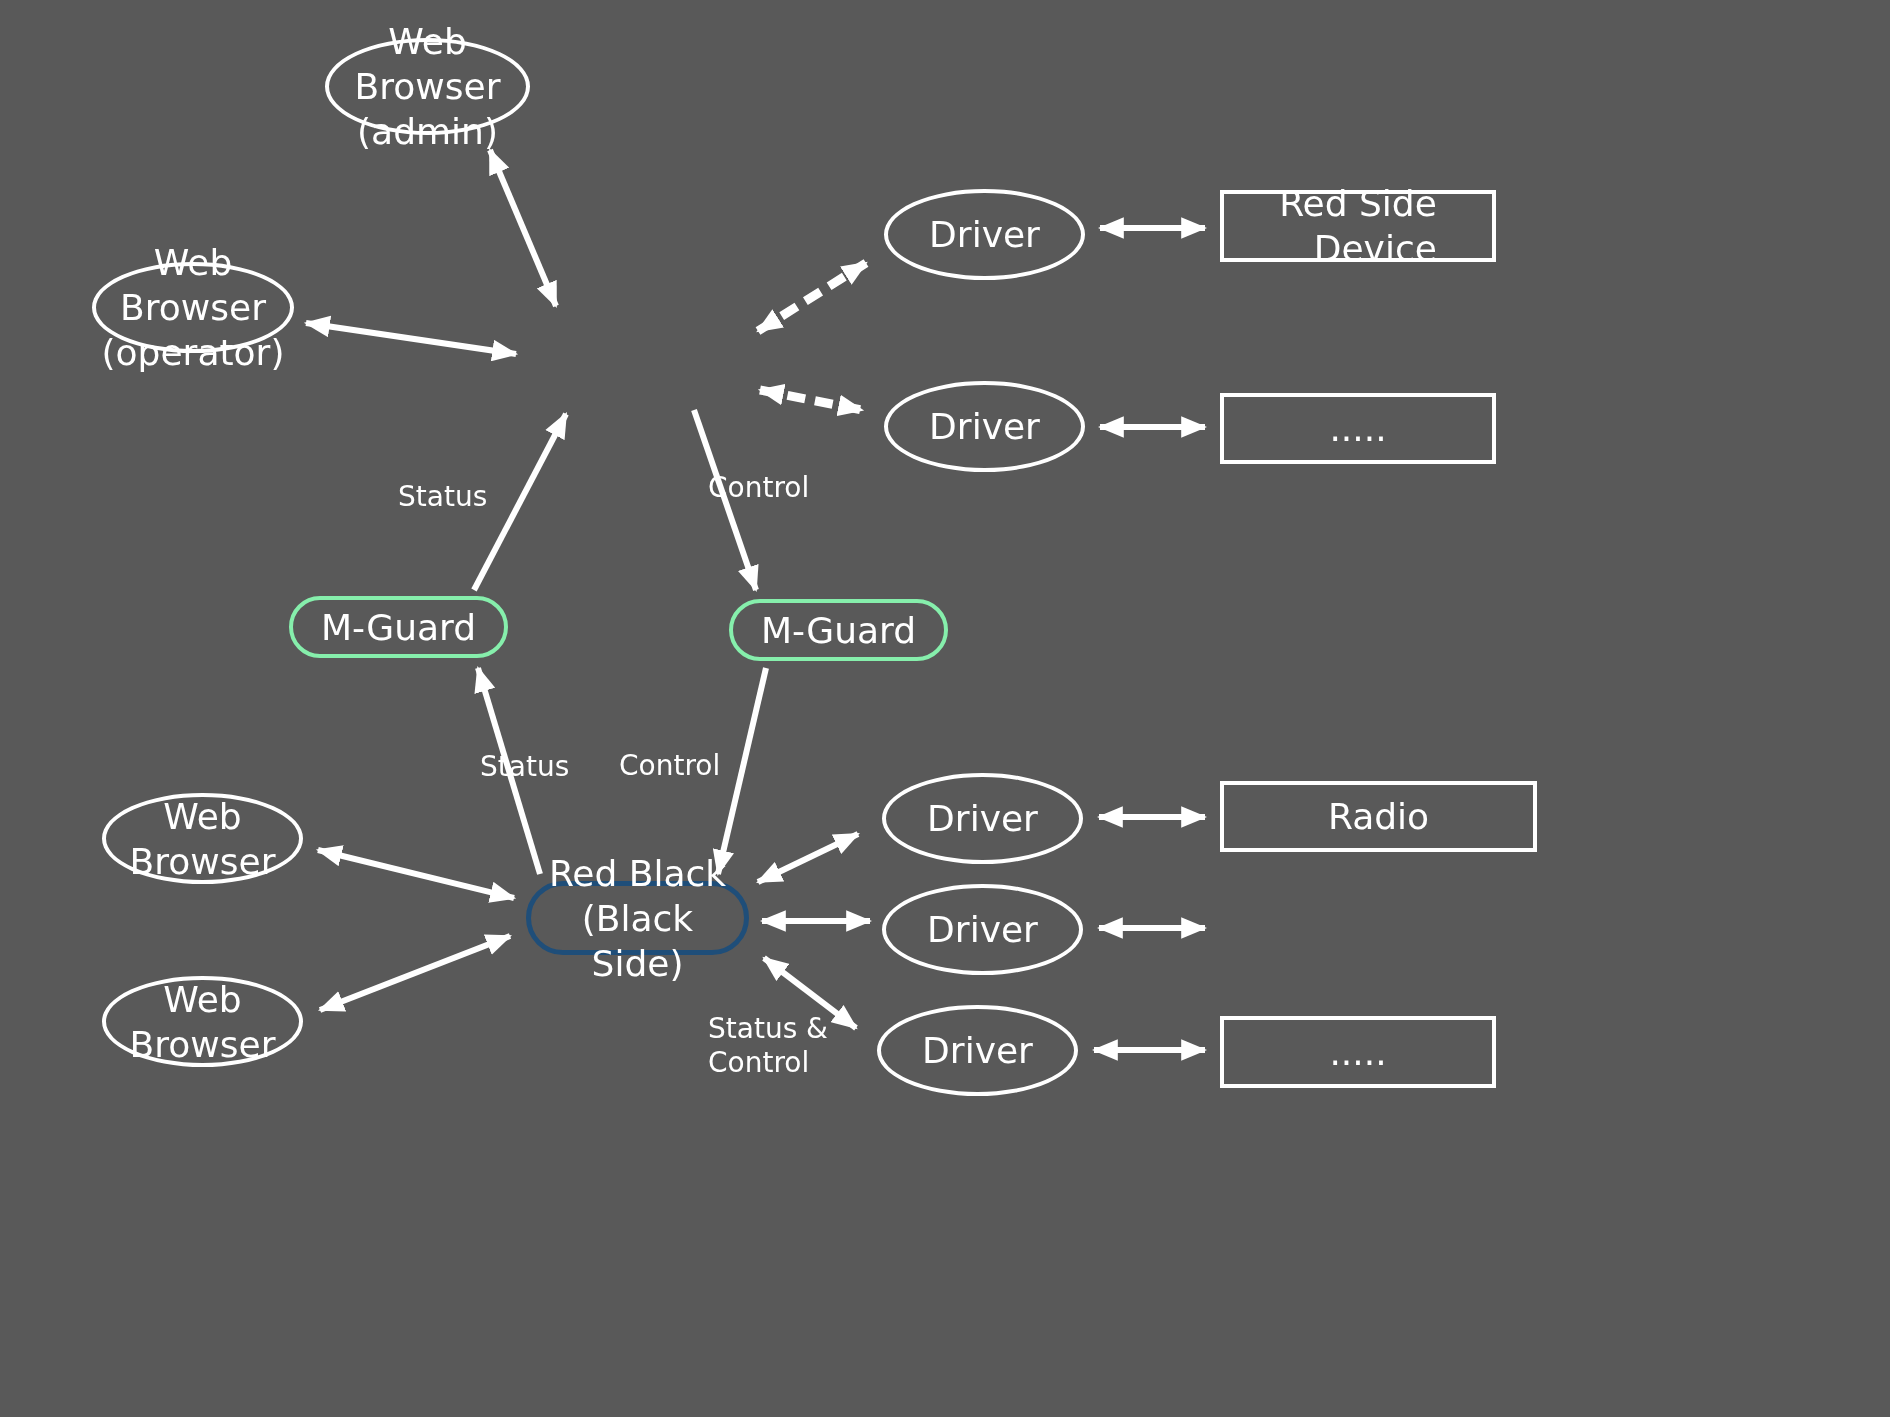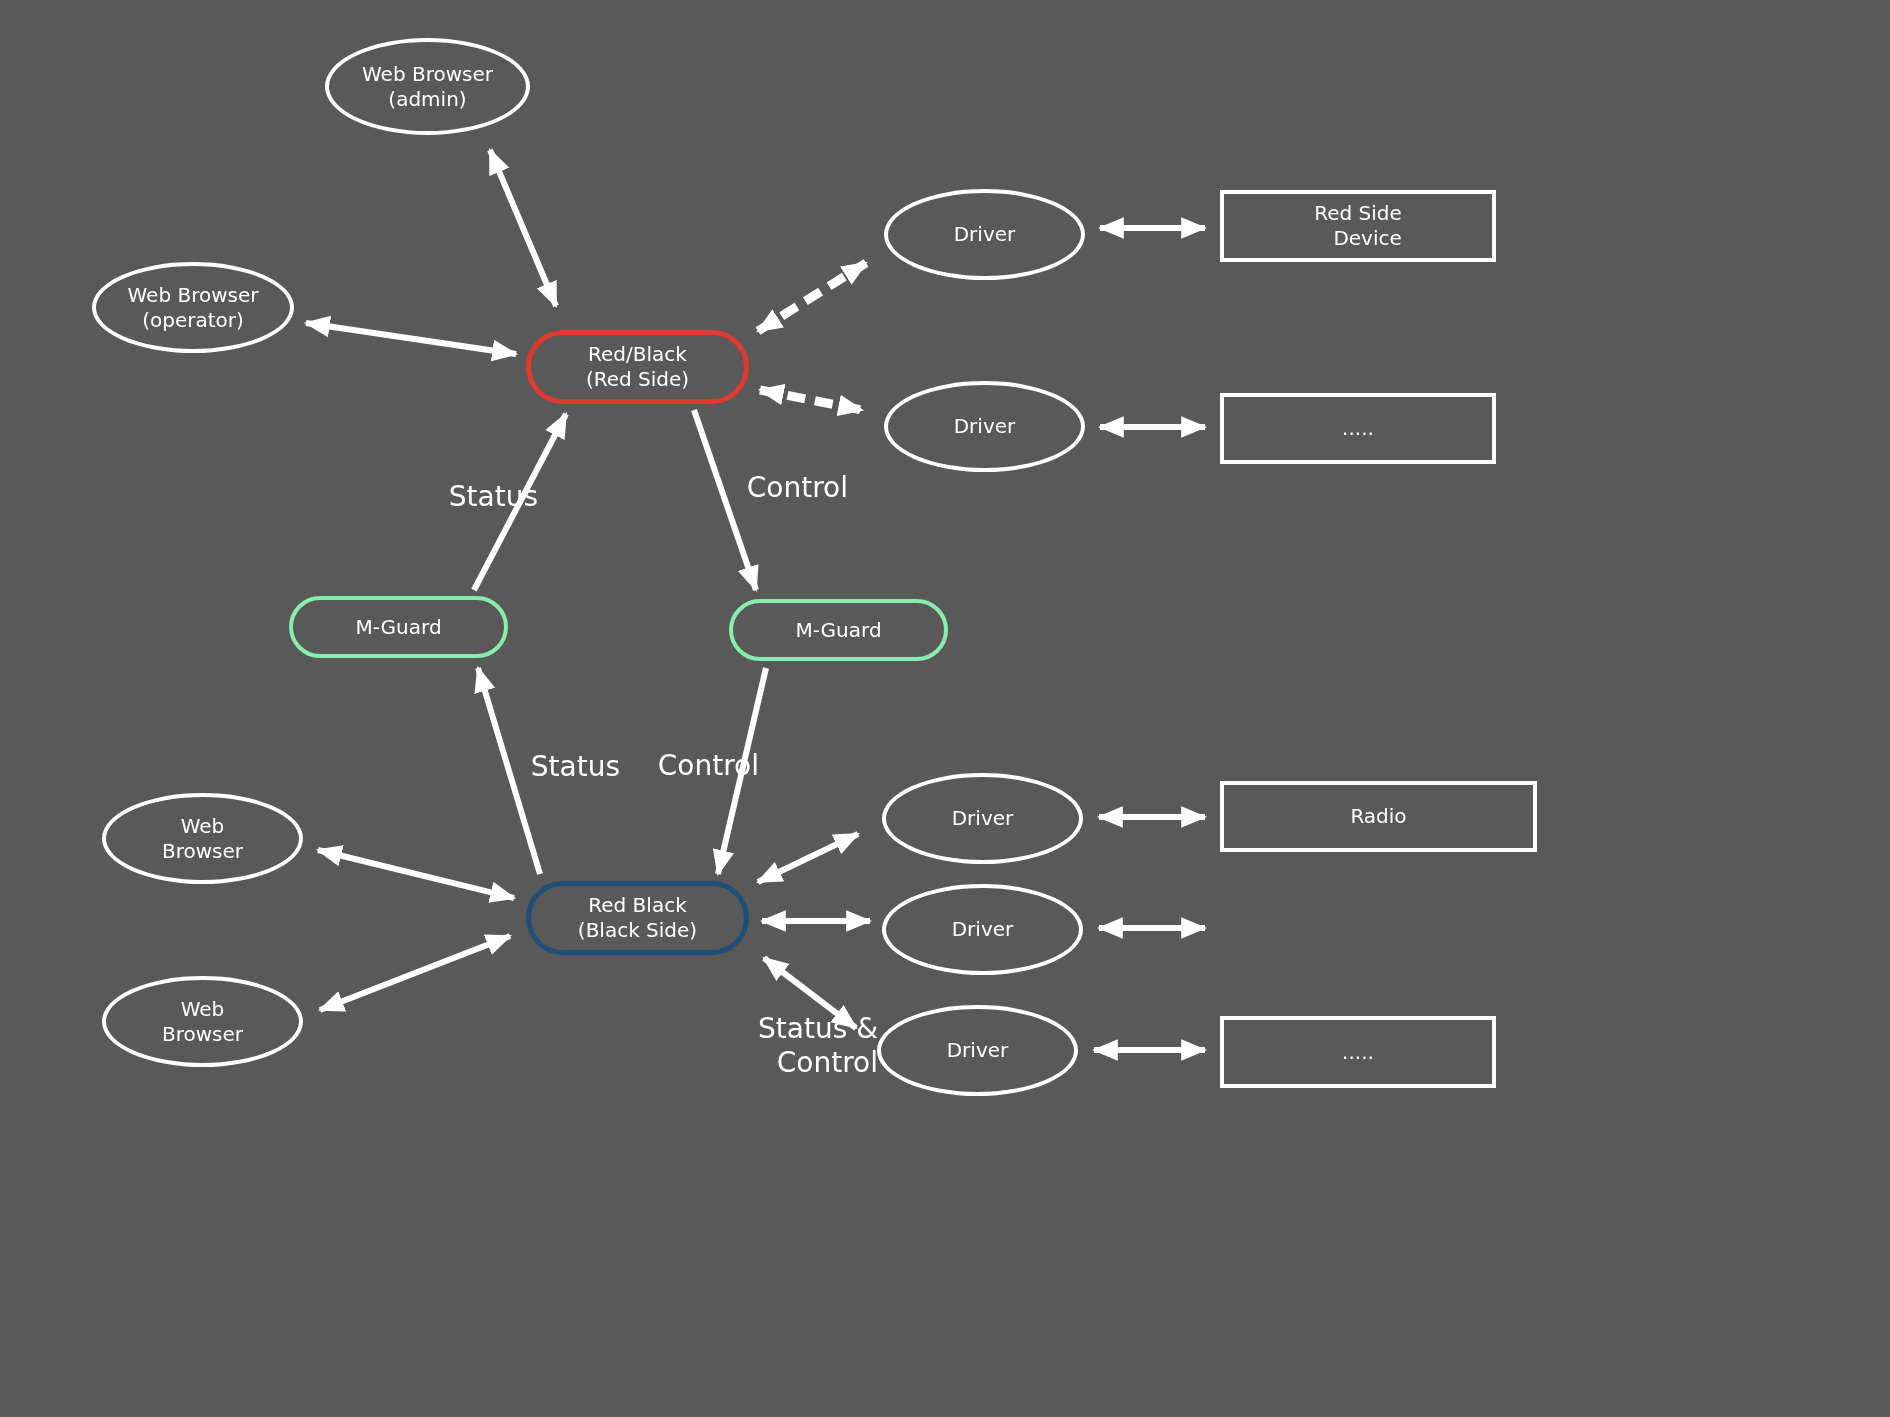--- a/index.html
+++ b/index.html
@@ -32,21 +32,21 @@
     stroke-dasharray: 18 10;
   }
   .node {
     position: absolute;
     box-sizing: border-box;
     display: flex;
     align-items: center;
     justify-content: center;
     text-align: center;
     color: #ffffff;
-    font-size: 20px;
+    font-size: 36px;
     line-height: 1.25;
     background: transparent;
   }
   .node span { white-space: pre-line; }
   .ellipse {
     border: 4px solid #ffffff;
     border-radius: 50%;
   }
   .pill {
     border: 5px solid #ffffff;
@@ -57,21 +57,21 @@
   .pill.mguard { border: 4px solid #86efac; border-radius: 31px; }
   .rect {
     border: 4px solid #ffffff;
     border-radius: 0;
   }
   .edge-label {
     position: absolute;
     color: #ffffff;
     font-size: 28px;
     line-height: 1.22;
-    text-align: right;
+    text-align: left;
     white-space: pre-line;
   }
 </style>
 </head>
 <body>
 
 <div class="canvas">
 
   <svg class="arrows" width="1890" height="1417" viewBox="0 0 1890 1417">
     <defs>
@@ -120,24 +120,20 @@
   <div class="node ellipse" style="left:325px; top:38px; width:205px; height:97px;">
     <span>Web Browser
 (admin)</span>
   </div>
 
   <div class="node ellipse" style="left:92px; top:262px; width:202px; height:91px;">
     <span>Web Browser
 (operator)</span>
   </div>
 
-  <div class="node pill red" style="left:526px; top:330px; width:223px; height:74px;">
-    <span>Red/Black
-(Red Side)</span>
-  </div>
 
   <div class="node ellipse" style="left:884px; top:189px; width:201px; height:91px;">
     <span>Driver</span>
   </div>
 
   <div class="node rect" style="left:1220px; top:190px; width:276px; height:72px;text-align:right;">
     <span>Red Side
 Device</span>
   </div>
 

